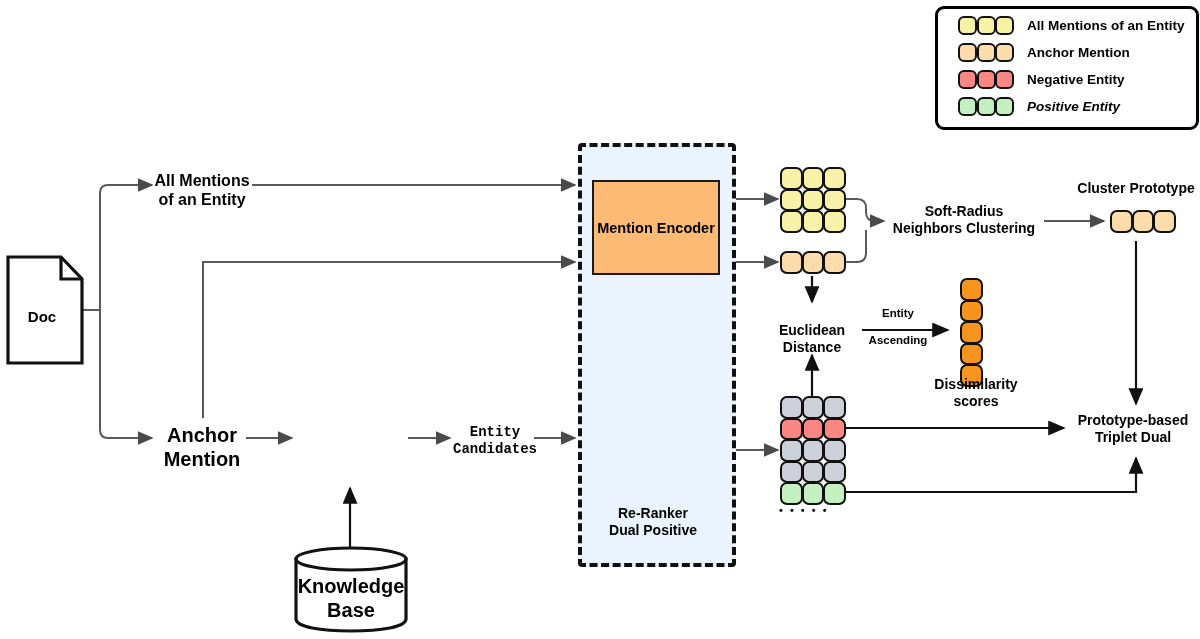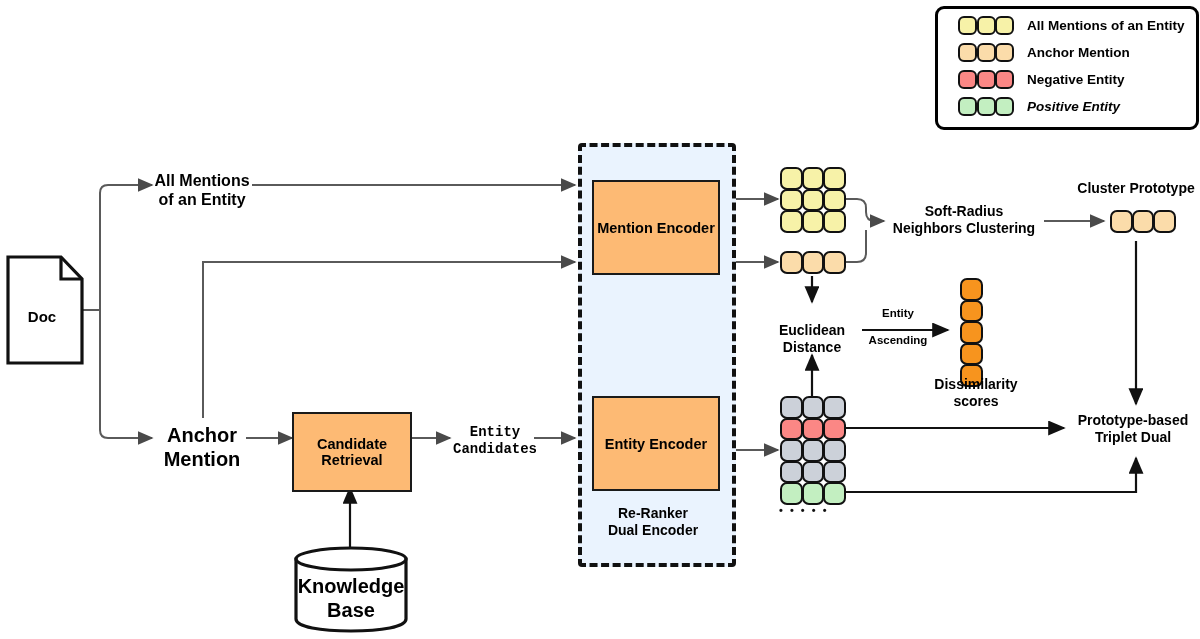--- a/index.html
+++ b/index.html
@@ -90,41 +90,34 @@
   </svg>
   <div class="doclabel" style="left:6px;top:300px;width:72px;font-size:15px;margin-top:8px;">Doc</div>
 
   <div class="lbl" style="left:152px;top:172px;width:100px;font-size:16px;">All Mentions
 of an Entity</div>
   <div class="lbl" style="left:154px;top:424px;width:96px;font-size:20px;">Anchor
 Mention</div>
   <div class="lbl" style="left:450px;top:424px;width:90px;font-size:14px;font-family:Liberation Mono, monospace;">Entity
 Candidates</div>
 
-  <div class="box" style="left:292px;top:412px;width:116px;height:76px;font-size:14.5px;">
-    <span style="white-space:pre-line;">Candidate
-Retrieval</span>
-  </div>
 
   <svg class="cyl" style="left:293px;top:545px;width:116px;height:88px;" viewBox="0 0 116 88">
     <path d="M3,14 V74 C3,82 28,86 58,86 C88,86 113,82 113,74 V14 Z" fill="#fff" stroke="#111" stroke-width="3.2"></path>
     <ellipse cx="58" cy="14" rx="55" ry="11" fill="#fff" stroke="#111" stroke-width="3.2"></ellipse>
   </svg>
   <div class="lbl" style="left:293px;top:575px;width:116px;font-size:20px;">Knowledge
 Base</div>
 
   <div class="dashbox" style="left:578px;top:143px;width:150px;height:416px;"></div>
   <div class="box" style="left:592px;top:180px;width:124px;height:91px;font-size:14.5px;">
     <span>Mention Encoder</span>
   </div>
-  <div class="box" style="left:592px;top:396px;width:124px;height:91px;font-size:14.5px;">
-    <span>Entity Encoder</span>
-  </div>
   <div class="dashlabel" style="left:578px;top:505px;width:150px;font-size:14px;white-space:pre-line;">Re-Ranker
-Dual Encoder</div>
+Dual Positive</div>
 
   <div id="grids">
       <div class="cell" style="left: 780px; top: 167px; width: 22.5px; height: 22.5px; background: rgb(247, 242, 168);"></div>
       <div class="cell" style="left: 801.5px; top: 167px; width: 22.5px; height: 22.5px; background: rgb(247, 242, 168);"></div>
       <div class="cell" style="left: 823px; top: 167px; width: 22.5px; height: 22.5px; background: rgb(247, 242, 168);"></div>
       <div class="cell" style="left: 780px; top: 188.5px; width: 22.5px; height: 22.5px; background: rgb(247, 242, 168);"></div>
       <div class="cell" style="left: 801.5px; top: 188.5px; width: 22.5px; height: 22.5px; background: rgb(247, 242, 168);"></div>
       <div class="cell" style="left: 823px; top: 188.5px; width: 22.5px; height: 22.5px; background: rgb(247, 242, 168);"></div>
       <div class="cell" style="left: 780px; top: 210px; width: 22.5px; height: 22.5px; background: rgb(247, 242, 168);"></div>
       <div class="cell" style="left: 801.5px; top: 210px; width: 22.5px; height: 22.5px; background: rgb(247, 242, 168);"></div>

